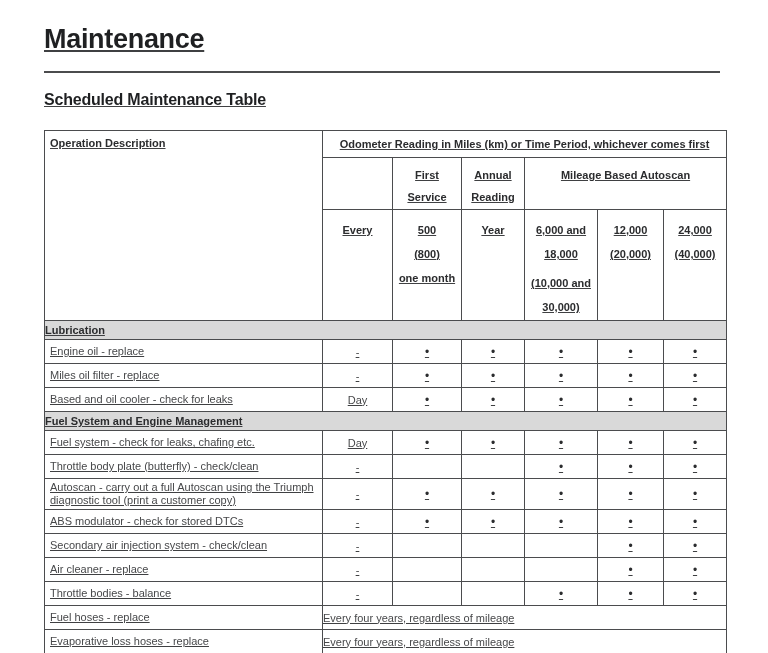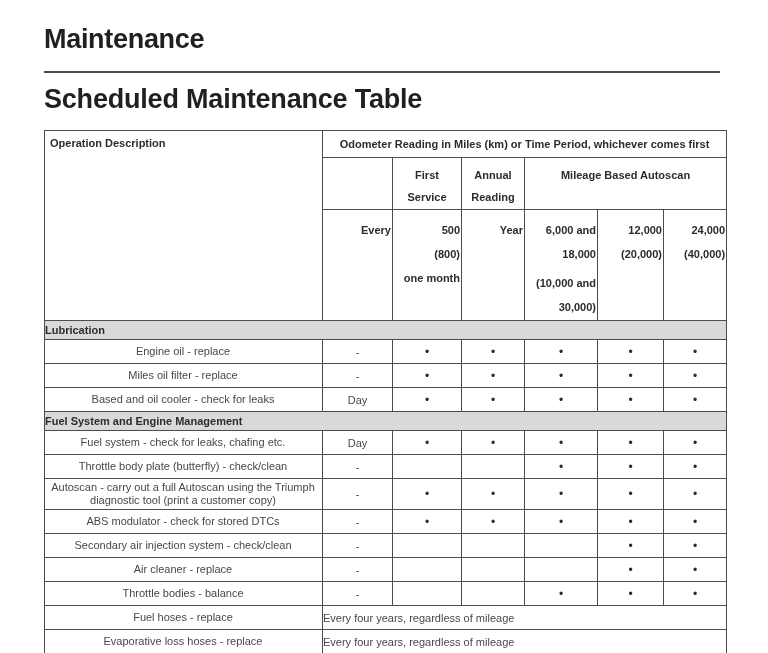--- a/index.html
+++ b/index.html
@@ -4,39 +4,39 @@
 <style>
   html, body { margin: 0; padding: 0; background: #ffffff; }
   .page {
     position: relative;
     width: 768px; height: 653px;
     background: #ffffff;
     overflow: hidden;
     font-family: "Liberation Sans", sans-serif;
     color: #3f4042;
   }
-  .content { padding: 0 48px 0 44px; }
+  .content { padding: 0 48px 0 44px; text-decoration: underline; }
 
   h1.title {
     margin: 24px 0 0 0;
     font-size: 27px;
     line-height: 30px;
     font-weight: bold;
     letter-spacing: -0.3px;
     color: #1f2022;
   }
   .rule {
     margin-top: 17px;
     height: 0;
     border: 0;
     border-top: 2px solid #4b4c4e;
   }
   h2.subtitle {
     margin: 15px 0 0 0;
-    font-size: 27px;
+    font-size: 16px;
     line-height: 23px;
     font-weight: bold;
     letter-spacing: -0.2px;
     color: #1f2022;
   }
 
   table.maint {
     margin-top: 19px;
     border-collapse: collapse;
     table-layout: fixed;
@@ -53,27 +53,27 @@
     text-align: center;
     vertical-align: top;
   }
   th.op-head {
     text-align: left;
     vertical-align: top;
     padding: 6px 8px 0 5px;
   }
   tr.h1row th.odo-head { height: 26px; vertical-align: middle; padding: 0 4px; }
   tr.h2row th { height: 44px; padding-top: 6px; line-height: 22px; }
-  tr.h3row th { height: 93px; padding-top: 8px; line-height: 24px; text-align: right; }
+  tr.h3row th { height: 93px; padding-top: 8px; line-height: 24px; }
   .pre { white-space: pre-line; }
   .gap { margin-top: 5px; }
 
   tbody td { height: 19px; vertical-align: middle; color: #47484a; }
   td.op-label {
-    text-align: center;
+    text-align: left;
     padding: 2px 6px 2px 5px;
     line-height: 13px;
   }
   td.mark { text-align: center; padding: 0; }
   td.mark.dot { font-size: 12px; color: #2b2c2e; }
   tr.section td {
     background: #d9d9d9;
     text-align: left;
     font-weight: bold;
     color: #2b2c2e;

